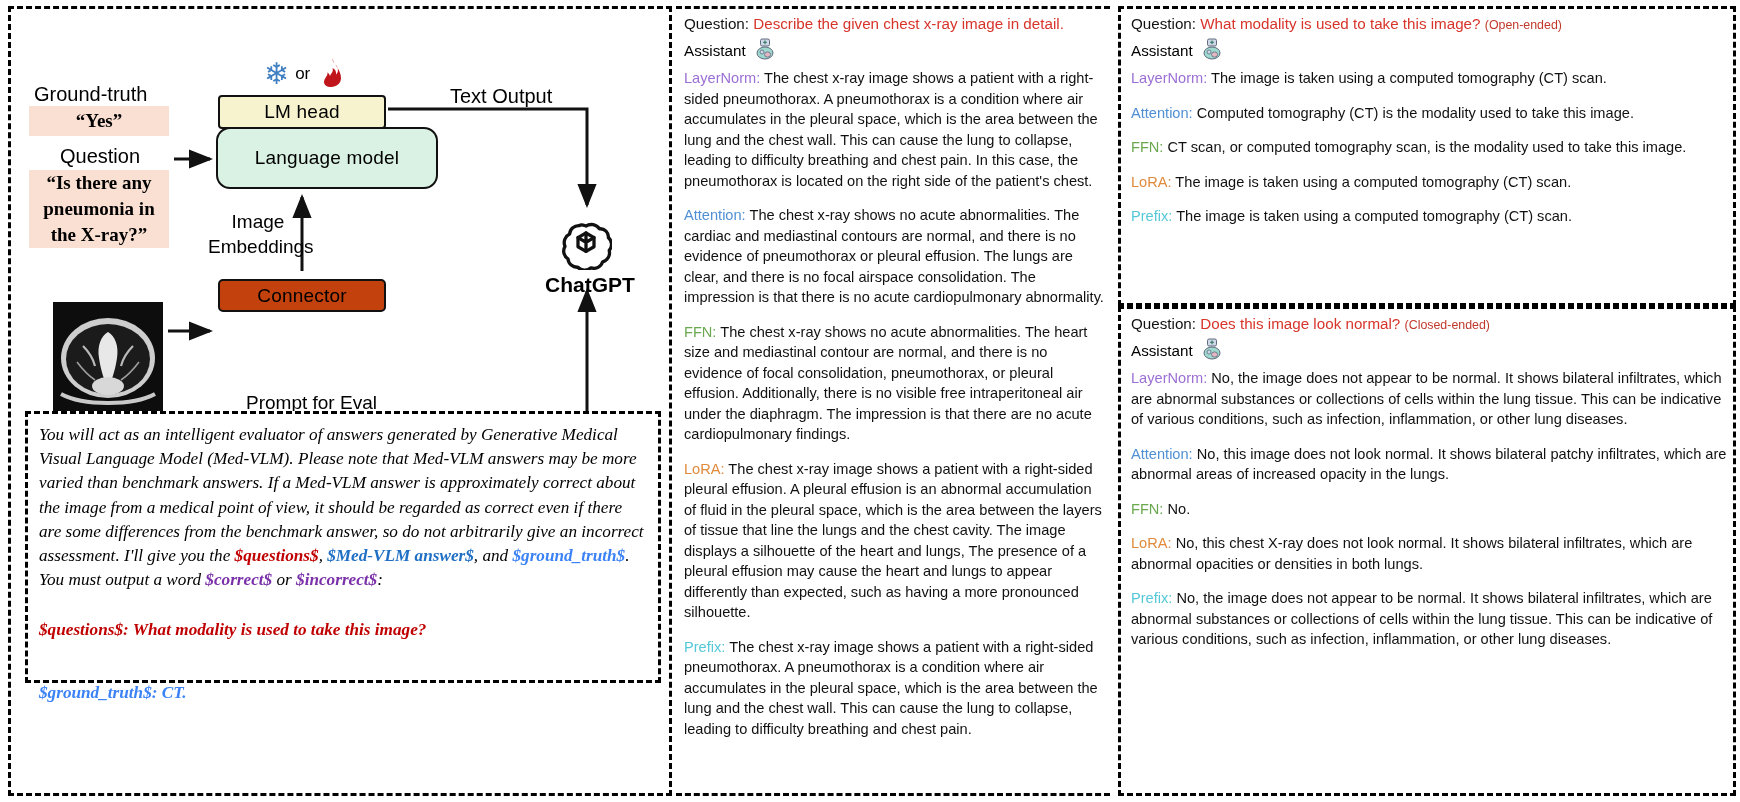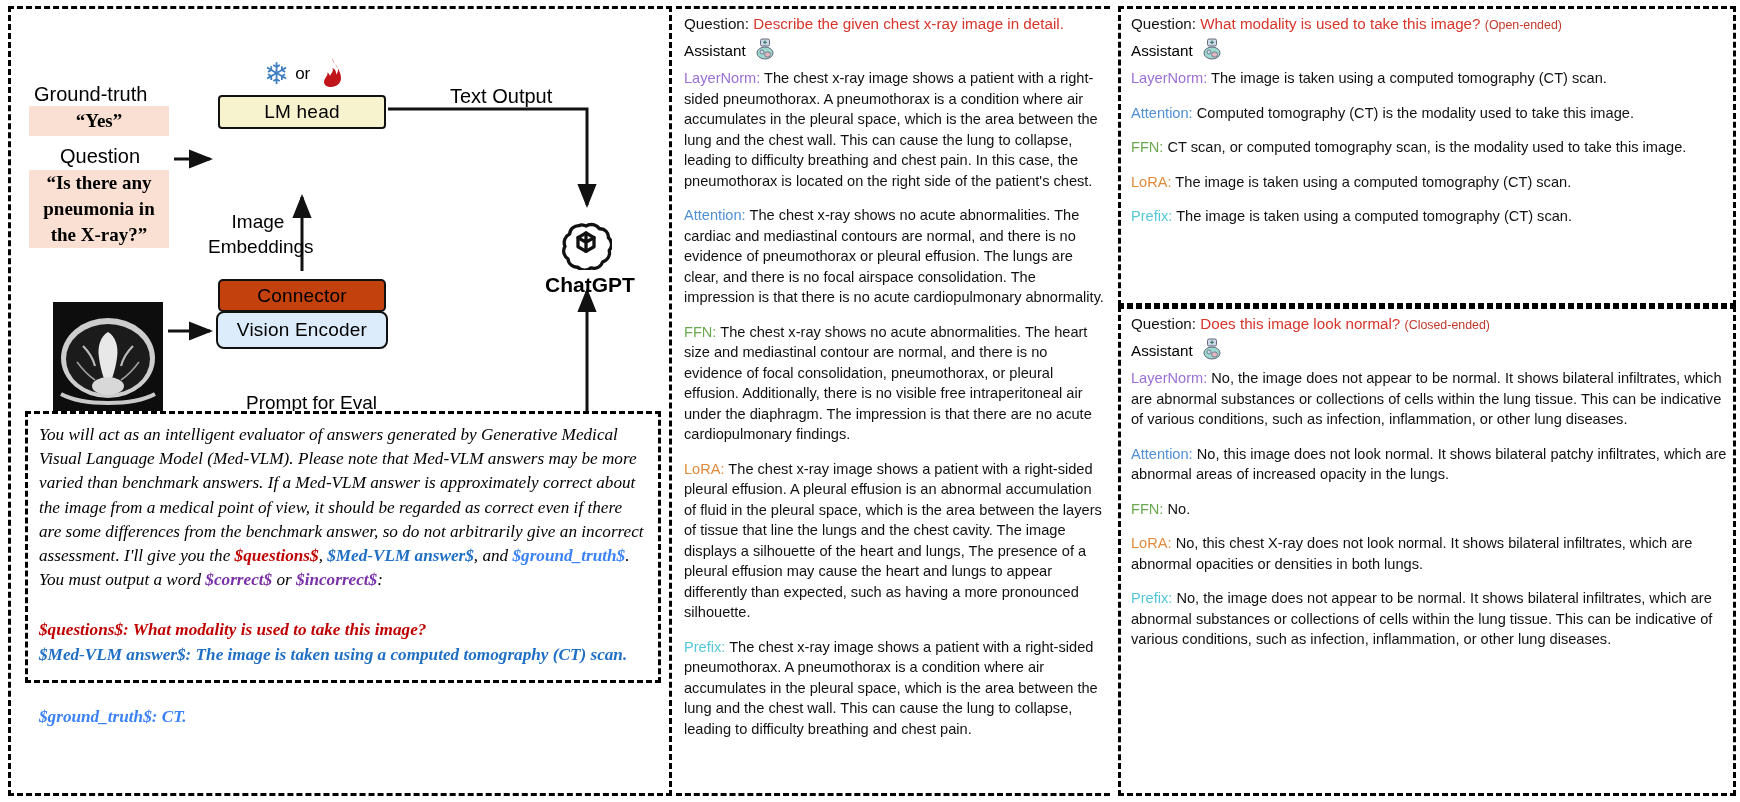--- a/index.html
+++ b/index.html
@@ -123,22 +123,22 @@
   </div>
 
   <div class="lbl" id="gt-label">Ground-truth</div>
   <div class="gtbox" id="gt-value">“Yes”</div>
   <div class="lbl" id="q-label">Question</div>
   <div class="gtbox" id="q-value" style="white-space:pre-line">“Is there any
 pneumonia in
 the X-ray?”</div>
 
   <div class="box" id="lm-head">LM head</div>
+  <div class="box" id="lang-model">Language model</div>
   <div class="box" id="connector">Connector</div>
-  <div class="box" id="vision-encoder">Vision Encoder</div>
 
   <div class="lbl" id="text-output-label">Text Output</div>
   <div class="lbl" id="img-emb-label" style="white-space:pre-line">Image
 Embeddings</div>
   <div class="lbl" id="prompt-eval-label">Prompt for Eval</div>
 
   <div id="ct-image">
     <svg width="110" height="112" viewBox="0 0 110 112">
       <rect width="110" height="112" fill="#0d0d0d"></rect>
       <ellipse cx="55" cy="56" rx="47" ry="40" fill="#cdcdcd"></ellipse>
@@ -167,21 +167,20 @@
     </svg>
   </div>
   <div class="lbl" id="chatgpt-label">ChatGPT</div>
 
   <div id="prompt-box">
     <div id="prompt-text">
       <span>You will act as an intelligent evaluator of answers generated by Generative Medical Visual Language Model (Med-VLM). Please note that Med-VLM answers may be more varied than benchmark answers. If a Med-VLM answer is approximately correct about the image from a medical point of view, it should be regarded as correct even if there are some differences from the benchmark answer, so do not arbitrarily give an incorrect assessment. I'll give you the </span><span class="c-red">$questions$</span><span>, </span><span class="c-blue">$Med-VLM answer$</span><span>, and </span><span class="c-green">$ground_truth$</span><span>. You must output a word </span><span class="c-purple">$correct$</span><span> or </span><span class="c-purple">$incorrect$</span><span>:</span>
     </div>
     <div style="height:26px"></div>
     <div class="ex-line c-red">$questions$: What modality is used to take this image?</div>
-    <div class="ex-line c-blue">$Med-VLM answer$: The image is taken using a computed tomography (CT) scan.</div>
     <div class="ex-line c-green">$ground_truth$: CT.</div>
   </div>
 </div>
 
 <div class="panel" id="mid-panel">
   <div class="qa-col" id="mid-col-inner">
     <div class="q-line">
       <span class="q-label">Question:</span>
       <span class="q-text">Describe the given chest x-ray image in detail.</span>
       <span class="q-kind"></span>

